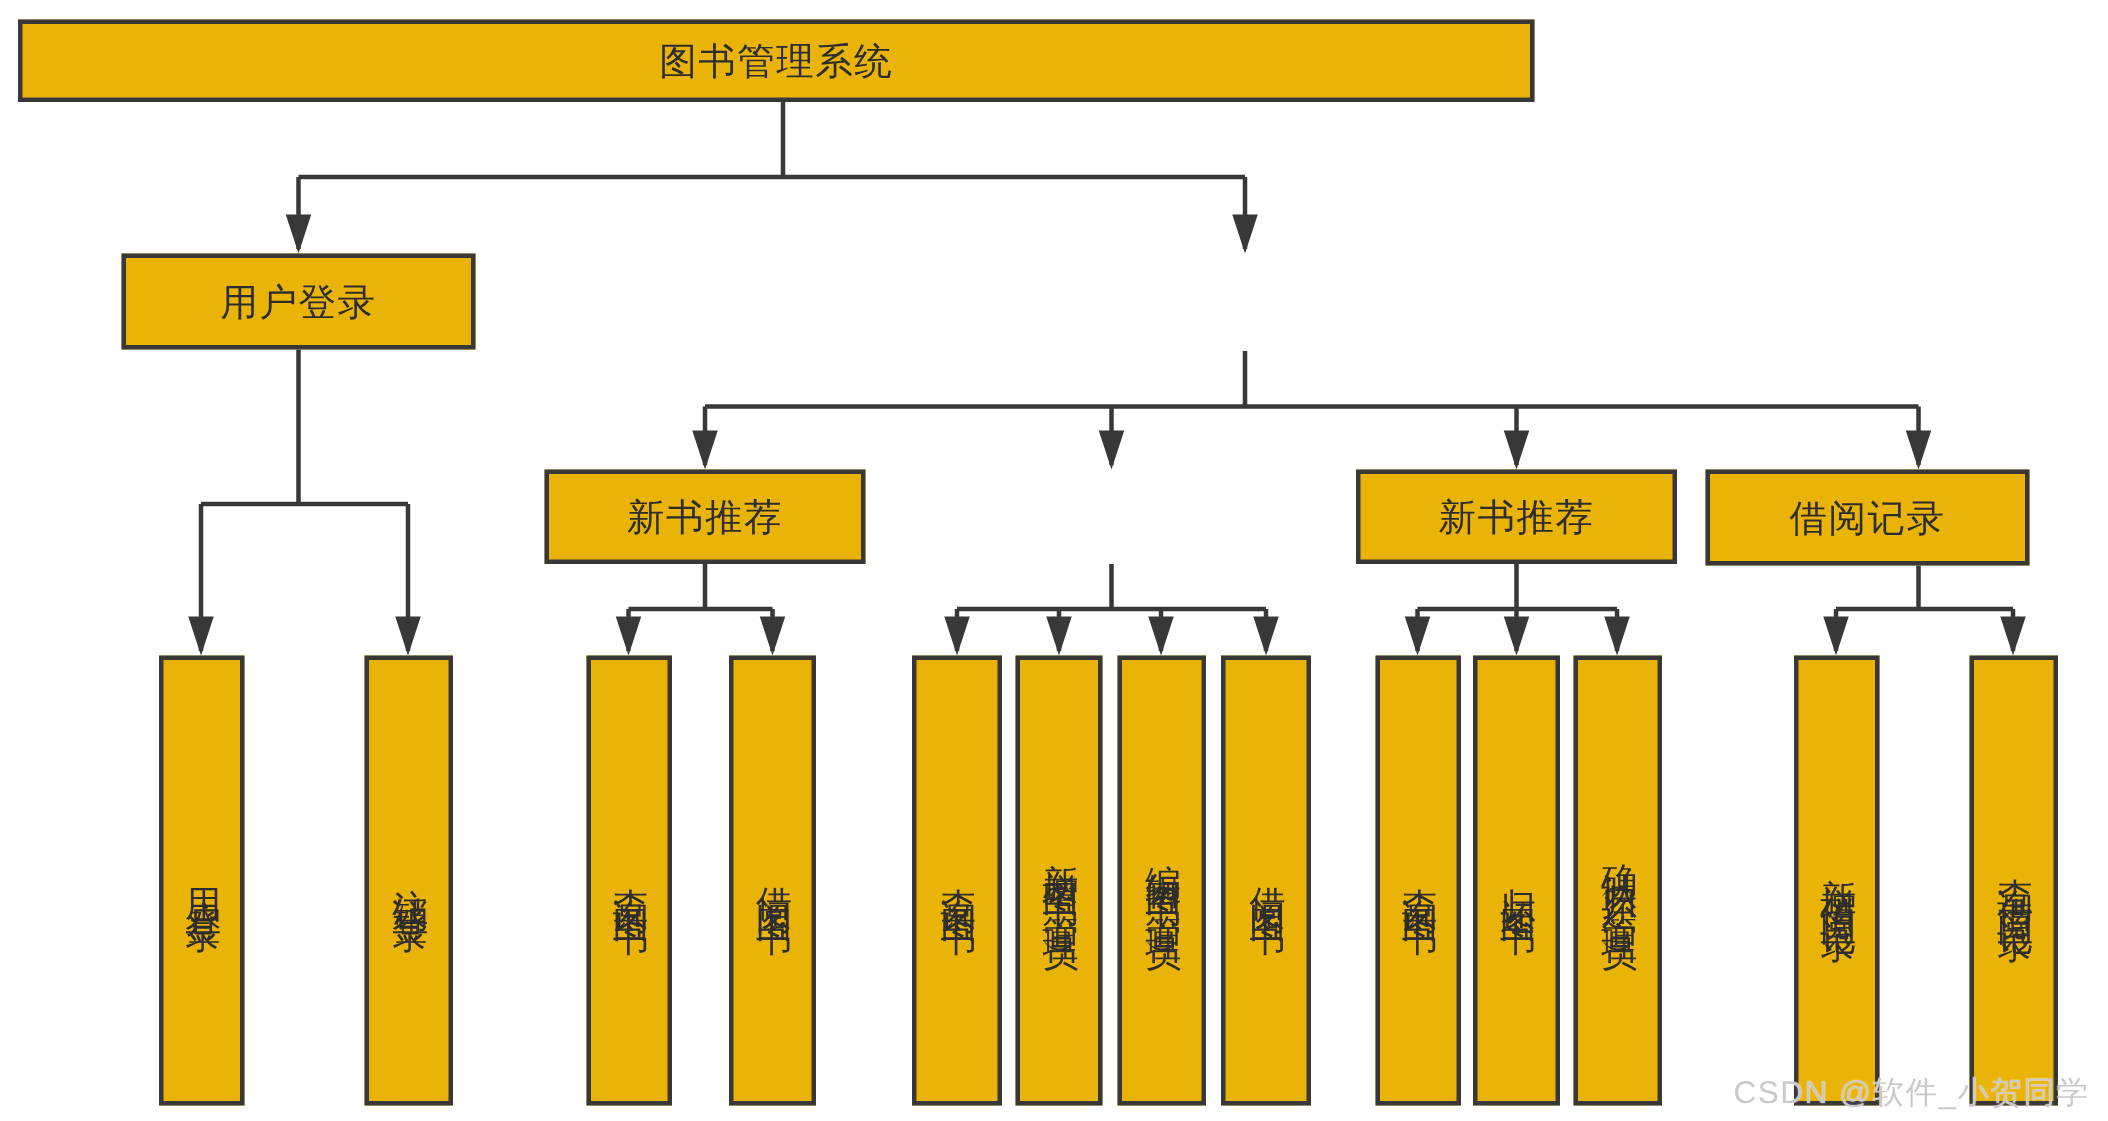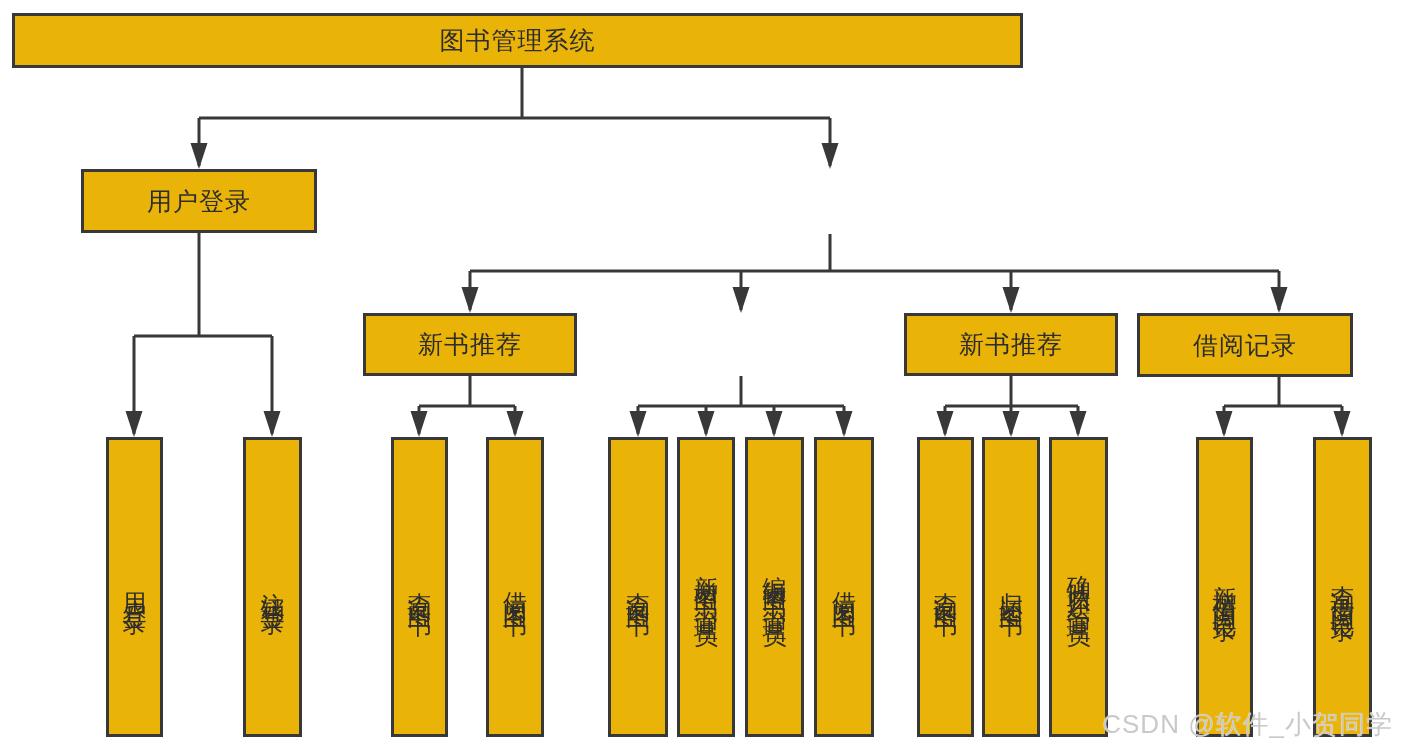--- a/index.html
+++ b/index.html
@@ -44,21 +44,21 @@
     font-size: 24px;
     letter-spacing: 7px;
     line-height: 1;
     color: #2d2d2d;
     white-space: nowrap;
   }
   .watermark {
     position: absolute;
     right: 12px;
     bottom: 5px;
-    font-size: 26px;
+    font-size: 21px;
     letter-spacing: 1px;
     color: #c9c9c9;
     text-shadow: 0 0 1px #ffffff;
     white-space: nowrap;
   }
 </style>
 </head>
 <body>
 
 <div id="canvas">

